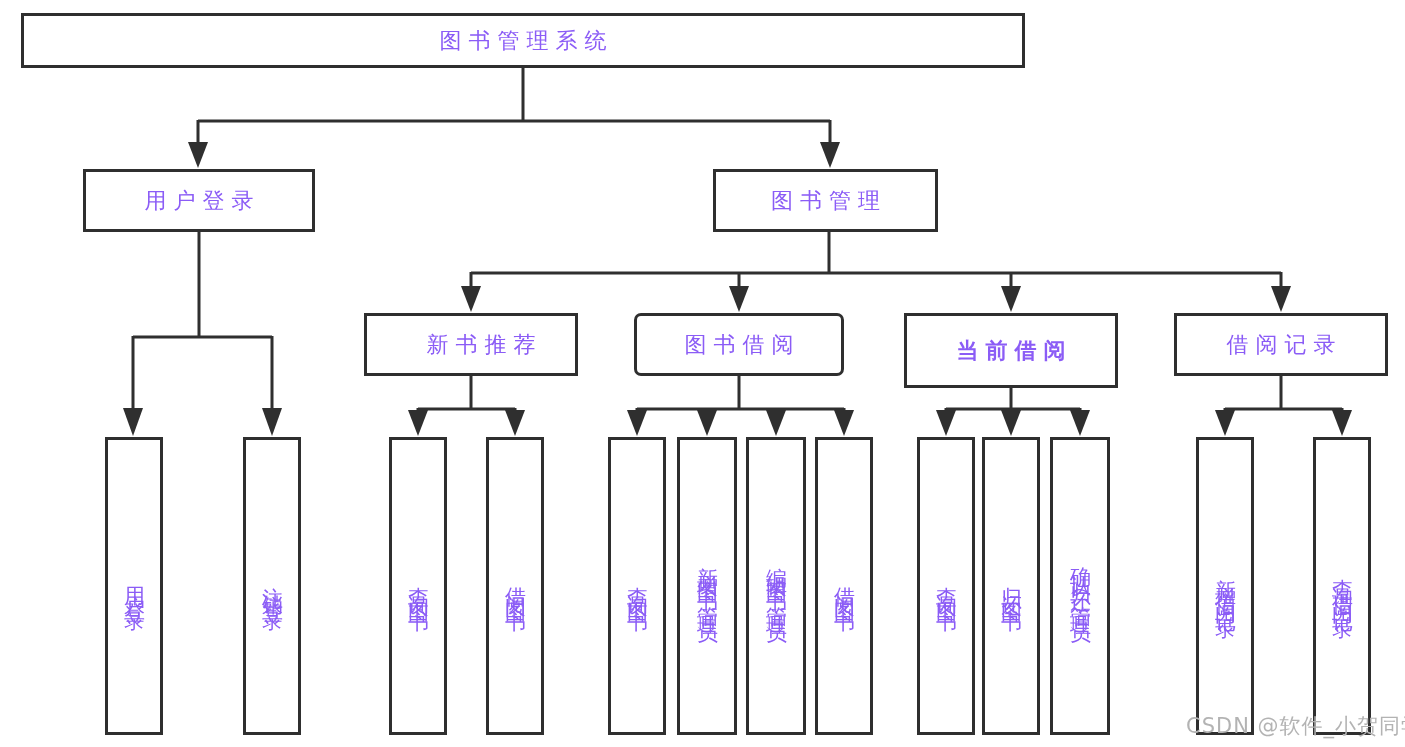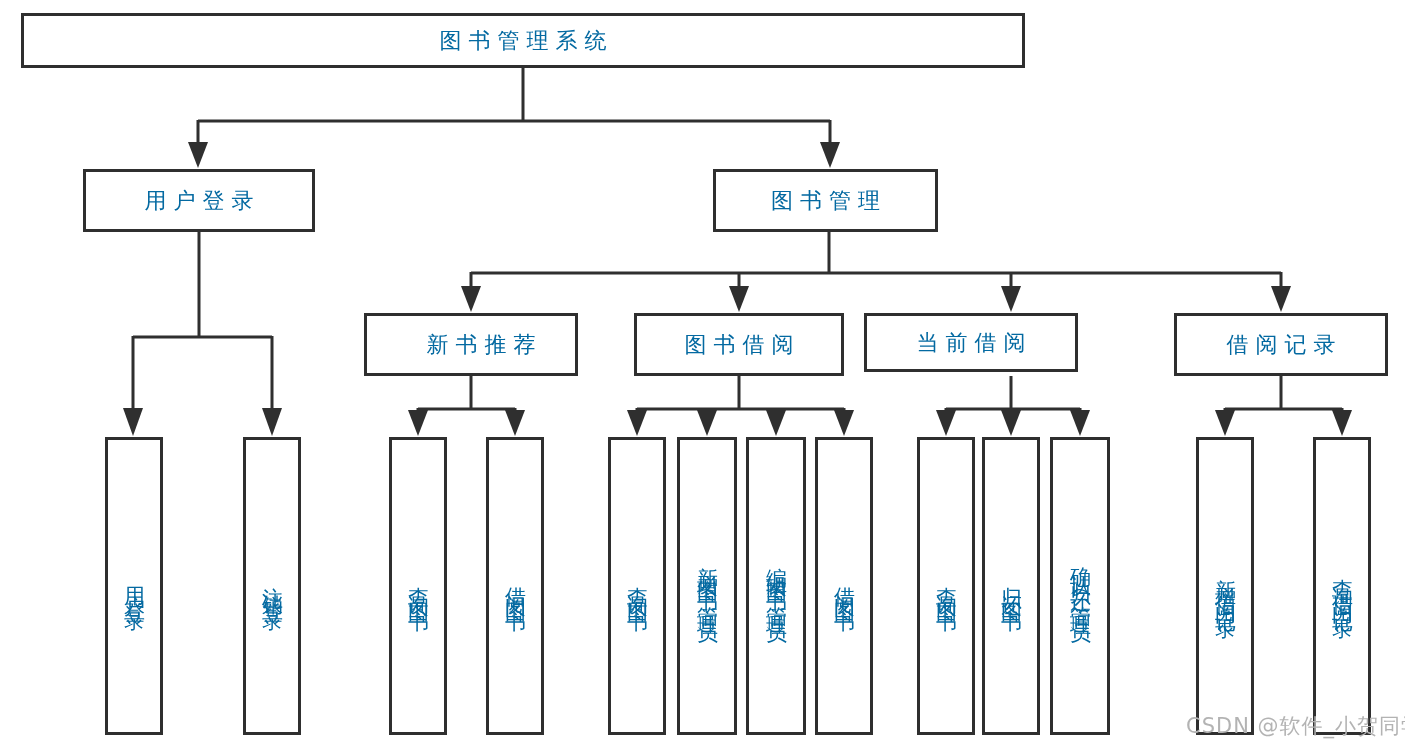--- a/index.html
+++ b/index.html
@@ -18,21 +18,21 @@
     z-index: 1;
   }
   .node {
     position: absolute;
     box-sizing: border-box;
     background: #ffffff;
     border: 3px solid #2f2f2f;
     display: flex;
     align-items: center;
     justify-content: center;
-    color: #0369a1;
+    color: #8b5cf6;
     z-index: 2;
   }
   .hnode {
     font-size: 22px;
     letter-spacing: 7px;
     text-indent: 7px;
     white-space: nowrap;
   }
   .leaf {
     width: 58px;
@@ -109,22 +109,22 @@
       <polygon points="1332,410 1352,410 1342,436"></polygon>
     </g>
   </svg>
 
   <div class="node hnode" style="left:21px; top:13px; width:1004px; height:55px;">图书管理系统</div>
 
   <div class="node hnode" style="left:83px; top:169px; width:232px; height:63px;">用户登录</div>
   <div class="node hnode" style="left:713px; top:169px; width:225px; height:63px;">图书管理</div>
 
   <div class="node hnode" style="left:364px; top:313px; width:214px; height:63px;padding-left:20px;">新书推荐</div>
-  <div class="node hnode" style="left:634px; top:313px; width:210px; height:63px;">图书借阅</div>
-  <div class="node hnode" style="left:864px; top:313px; width:214px; height:59px;">当前借阅</div>
+  <div class="node hnode" style="left:634px; top:313px; width:210px; height:63px;border-radius:7px;">图书借阅</div>
+  <div class="node hnode" style="left:904px; top:313px; width:214px; height:75px;font-weight:bold;">当前借阅</div>
   <div class="node hnode" style="left:1174px; top:313px; width:214px; height:63px;">借阅记录</div>
 
   <div class="node leaf" style="left:105px;">
     <span class="vtext">用户登录</span>
   </div>
   <div class="node leaf" style="left:243px;">
     <span class="vtext">注销登录</span>
   </div>
 
   <div class="node leaf" style="left:389px;">

